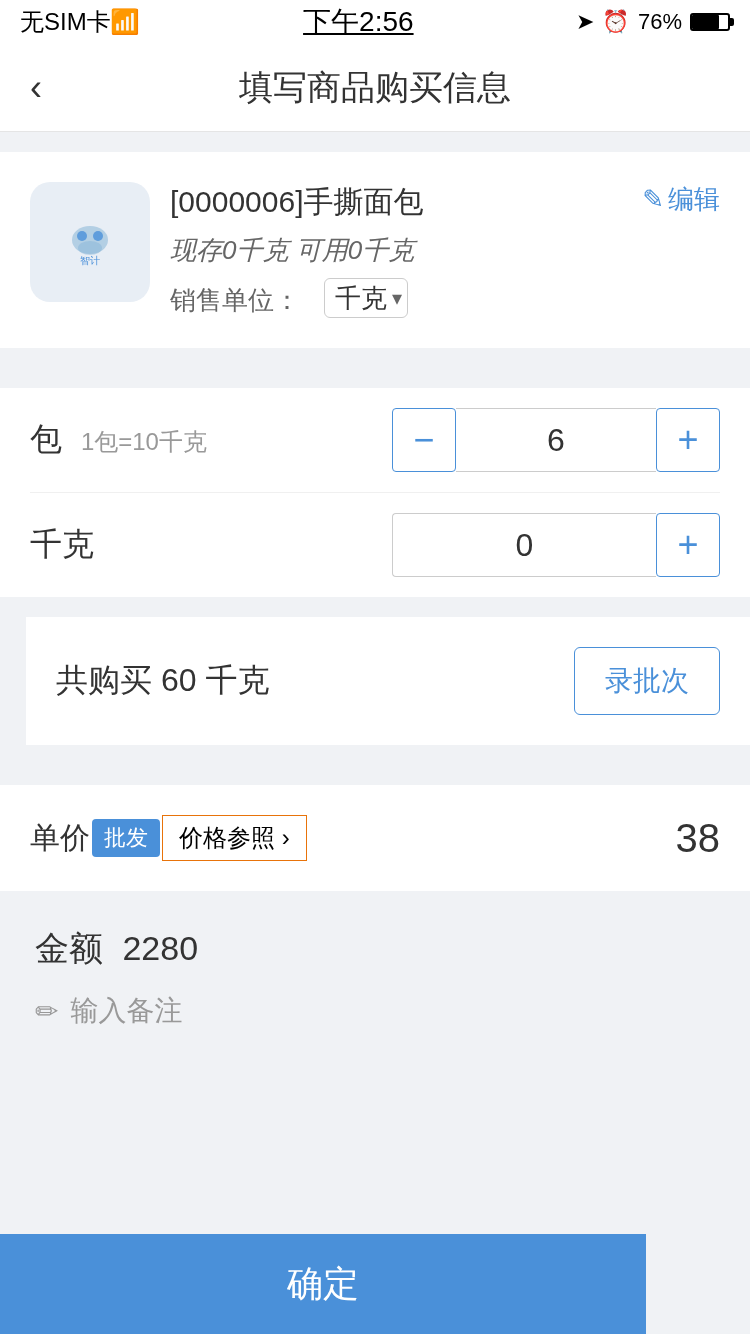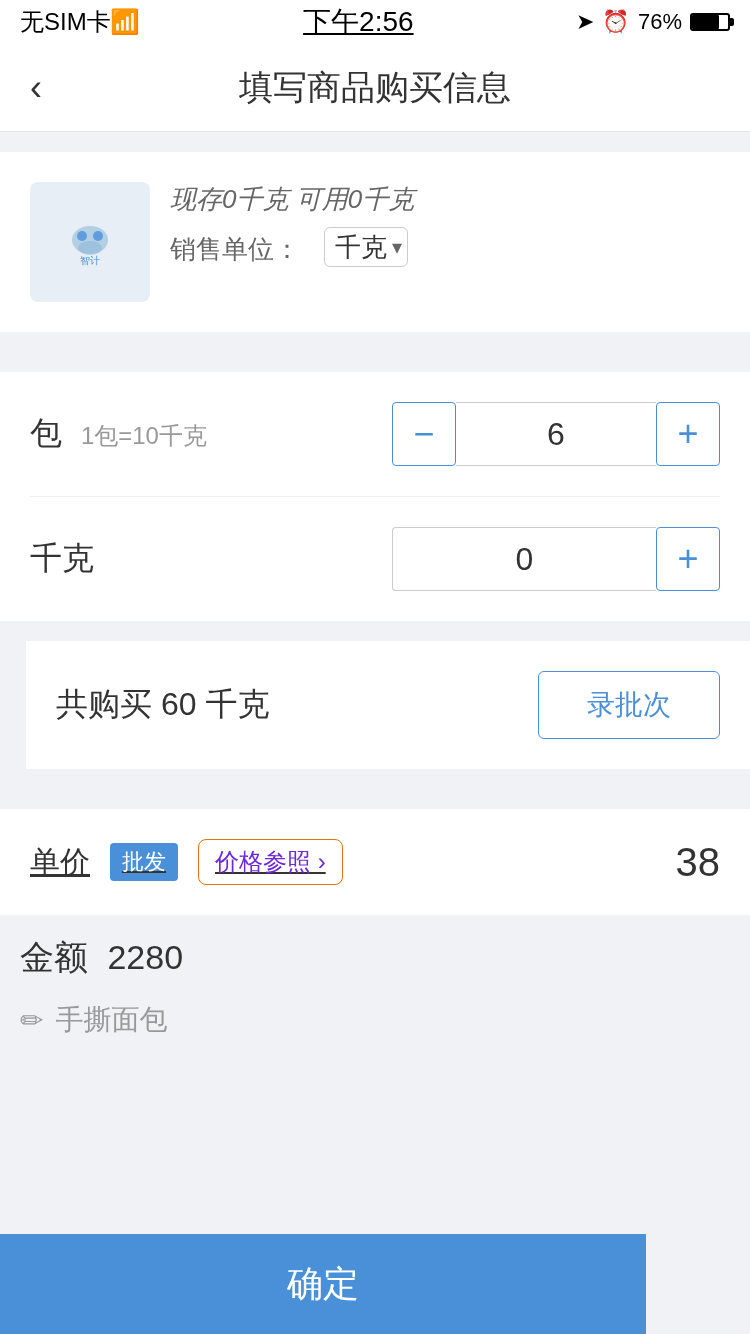--- a/index.html
+++ b/index.html
@@ -59,21 +59,21 @@
       padding: 30px;
       display: flex;
       align-items: flex-start;
       gap: 20px;
       margin-top: 20px;
     }
     .product-image {
       width: 120px;
       height: 120px;
       background: #e8eef5;
-      border-radius: 8px;
+      border-radius: 20px;
       display: flex;
       align-items: center;
       justify-content: center;
       flex-shrink: 0;
     }
     .product-image svg { width: 60px; height: 60px; }
     .product-info { flex: 1; }
     .product-name { font-size: 30px; color: #333; font-weight: 500; margin-bottom: 10px; }
     .product-stock { font-size: 26px; color: #666; margin-bottom: 10px; font-style: italic; }
     .product-unit { font-size: 26px; color: #666; display: flex; align-items: flex-end; gap: 24px; }
@@ -113,21 +113,21 @@
     .section {
       background: #fff;
       margin-top: 20px;
       padding: 0 30px;
     }
 
     
     .input-row {
       display: flex;
       align-items: center;
-      padding: 30px 0;
+      padding: 20px 0;
       border-bottom: 1px solid #f0f0f0;
       justify-content: center;
     }
     .input-row:last-child { border-bottom: none; }
     .input-label {
       font-size: 32px;
       color: #333;
       flex: 1;
     }
     .input-hint {
@@ -188,54 +188,53 @@
     }
     .total-text {
       font-size: 32px;
       color: #333;
     }
     .batch-btn {
       border: 1px solid #4a90d9;
       color: #4a90d9;
       background: #fff;
       border-radius: 6px;
-      padding: 14px 48px;
+      padding: 14px 30px;
       font-size: 28px;
       cursor: pointer;
     }
 
     
     .price-section {
       background: #fff;
       margin-top: 20px;
       padding: 30px;
       display: flex;
       align-items: center;
       justify-content: space-between;
     }
     .price-label {
       font-size: 30px;
       color: #333;
       display: flex;
       align-items: center;
-      gap: 20px;
-      text-decoration: underline;
+      gap: 2px;
     }
     .badge-pifa {
       background: #4a90d9;
       color: #fff;
       font-size: 22px;
       padding: 4px 12px;
       border-radius: 4px;
     }
     .price-ref-btn {
       border: 1px solid #e8730a;
-      color: #6d28d9;
-      background: #fff;
-      border-radius: 8px;
+      color: #000000;
+      background: #fff;
+      border-radius: 0;
       padding: 6px 16px;
       font-size: 24px;
       cursor: pointer;
       display: flex;
       align-items: center;
       gap: 4px;
     }
     .price-value {
       font-size: 40px;
       color: #333;
@@ -331,20 +330,27 @@
   <div class="product-image">
     <svg viewBox="0 0 60 60" fill="none" xmlns="http://www.w3.org/2000/svg">
       <ellipse cx="30" cy="28" rx="18" ry="14" fill="#7db0d4" opacity="0.5"></ellipse>
       <circle cx="22" cy="24" r="5" fill="#4a90d9" opacity="0.8"></circle>
       <circle cx="38" cy="24" r="5" fill="#4a90d9" opacity="0.8"></circle>
       <ellipse cx="30" cy="36" rx="12" ry="7" fill="#7db0d4" opacity="0.4"></ellipse>
       <text x="30" y="52" text-anchor="middle" font-size="10" fill="#4a90d9" font-family="PingFang SC">智计</text>
     </svg>
   </div>
   <div class="product-info">
+    <div style="display:flex; justify-content:space-between; align-items:flex-start;">
+      <span class="product-name">[0000006]手撕面包</span>
+      <span class="edit-btn">
+        <span>✎</span>
+        <span>编辑</span>
+      </span>
+    </div>
     <div class="product-stock">现存0千克   可用0千克</div>
     <div class="product-unit">
       <span>销售单位：</span>
       <div class="unit-select-wrapper">
         <select class="unit-select">
           <option>千克</option>
           <option>包</option>
         </select>
       </div>
     </div>
@@ -385,26 +391,26 @@
 
 <div class="price-section">
   <div class="price-label">
     <span>单价</span>
     <span class="badge-pifa">批发</span>
     <button class="price-ref-btn">价格参照 ›</button>
   </div>
   <span class="price-value">38</span>
 </div>
 
-<div style="background:#f0f2f5; padding: 20px;">
+<div style="background:#f0f2f5; padding: 35px;">
   <div class="amount-row">
     <span>金额</span>
     <span style="margin-left: 10px;">2280</span>
   </div>
   <div class="remark-row">
     <span class="pencil-icon">✏</span>
-    <span>手撕面包</span>
+    <span>输入备注</span>
   </div>
 </div>
 
 <div style="height: 400px; background: #f0f2f5;"></div>
 
 <button class="confirm-btn">确定</button>
 
 </body></html>

